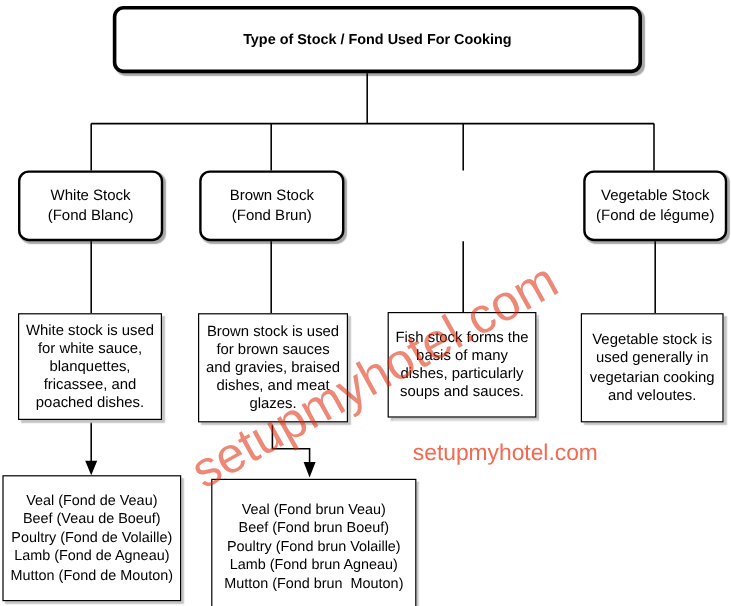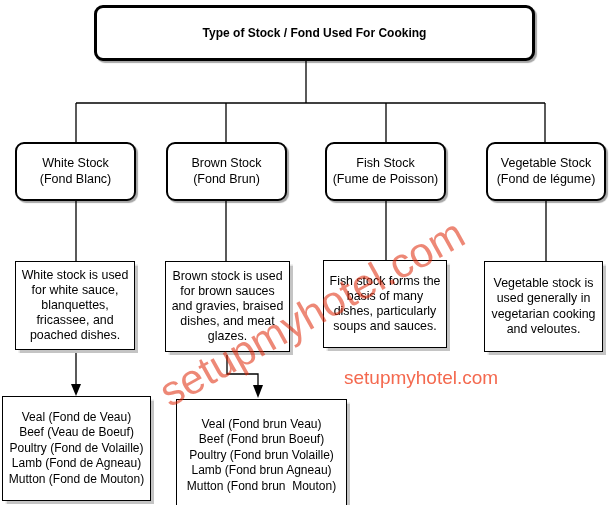--- a/index.html
+++ b/index.html
@@ -129,24 +129,20 @@
   </div>
 
   <div class="box rounded stock-white">
     <div>White Stock</div>
     <div>(Fond Blanc)</div>
   </div>
   <div class="box rounded stock-brown">
     <div>Brown Stock</div>
     <div>(Fond Brun)</div>
   </div>
-  <div class="box rounded stock-fish">
-    <div>Fish Stock</div>
-    <div>(Fume de Poisson)</div>
-  </div>
   <div class="box rounded stock-veg">
     <div>Vegetable Stock</div>
     <div>(Fond de légume)</div>
   </div>
 
   <div class="box square desc-white">
     <div>White stock is used for white sauce, blanquettes, fricassee, and poached dishes.</div>
   </div>
   <div class="box square desc-brown">
     <div>Brown stock is used for brown sauces and gravies, braised dishes, and meat glazes.</div>

